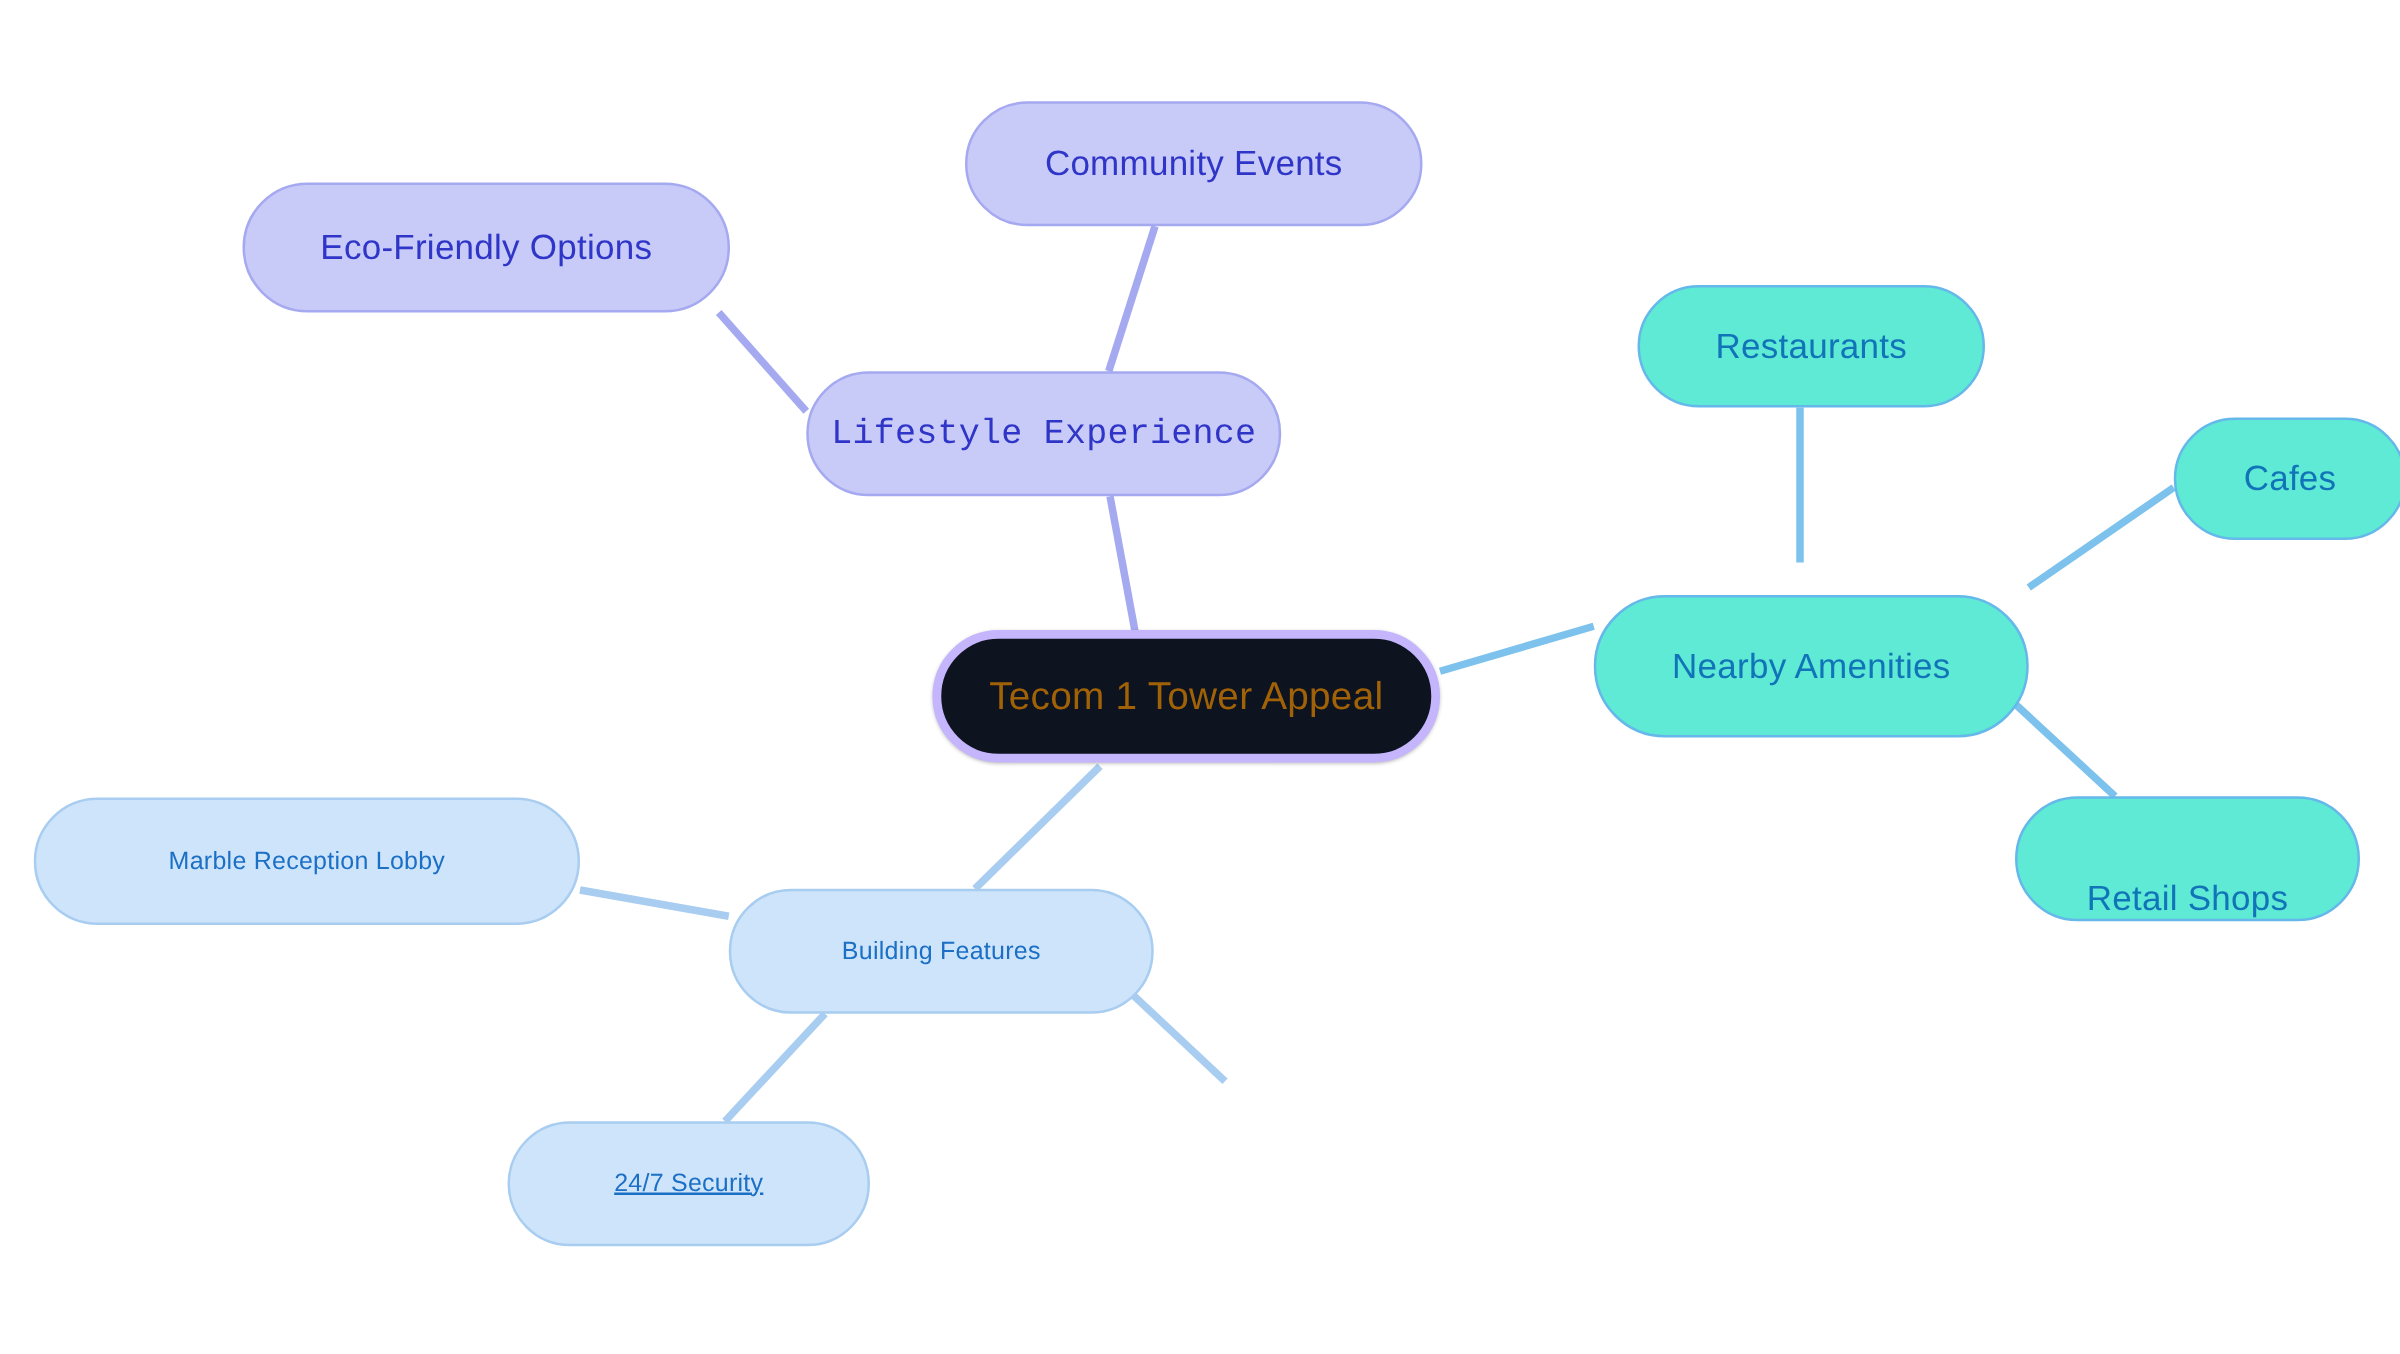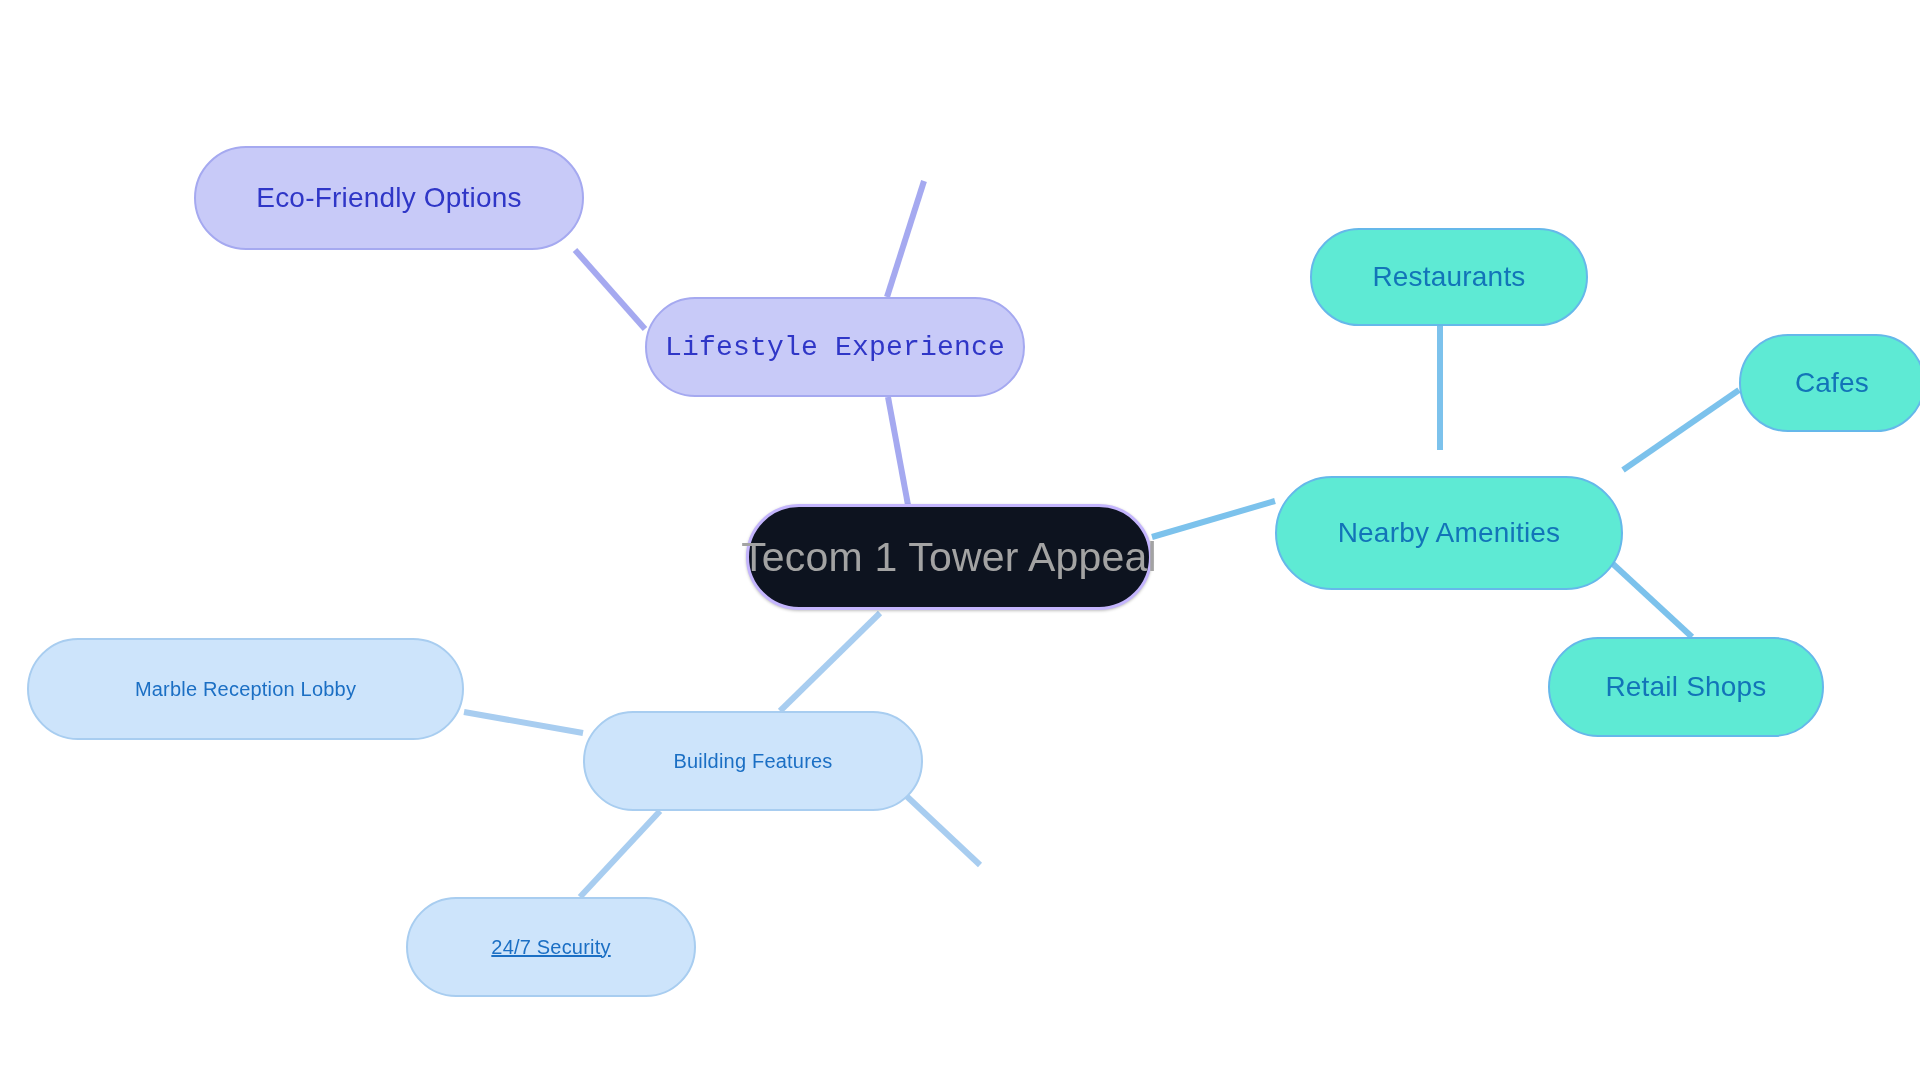--- a/index.html
+++ b/index.html
@@ -33,23 +33,23 @@
     align-items: center;
     justify-content: center;
     box-sizing: border-box;
     border-radius: 999px;
     text-align: center;
     white-space: nowrap;
     letter-spacing: 0.2px;
   }
   .node-root {
     background: #0d131f;
-    color: #a3a3a3;
-    border: 3px solid #c4b5fd;
-    font-size: 41px;
+    color: #a16207;
+    border: 7px solid #c4b5fd;
+    font-size: 31px;
     box-shadow: 0 1px 3px rgba(0,0,0,0.25);
   }
   .node-purple {
     background: #c8caf8;
     border: 2px solid #a5a9f0;
     color: #2f36c7;
     font-size: 28px;
   }
   .node-blue-strong {
     background: #5eead4;
@@ -88,34 +88,37 @@
   </div>
 
   <div class="node node-purple" style="left: 645px; top: 297px; width: 380px; height: 100px; font-family: Liberation Mono, monospace;">
     <span>Lifestyle Experience</span>
   </div>
 
   <div class="node node-purple" style="left: 194px; top: 146px; width: 390px; height: 104px;">
     <span>Eco-Friendly Options</span>
   </div>
 
+  <div class="node node-purple" style="left: 772px; top: 81px; width: 366px; height: 100px;">
+    <span>Community Events</span>
+  </div>
 
   <div class="node node-blue-strong" style="left: 1275px; top: 476px; width: 348px; height: 114px;">
     <span>Nearby Amenities</span>
   </div>
 
   <div class="node node-blue-strong" style="left: 1310px; top: 228px; width: 278px; height: 98px;">
     <span>Restaurants</span>
   </div>
 
   <div class="node node-blue-strong" style="left: 1739px; top: 334px; width: 186px; height: 98px;">
     <span>Cafes</span>
   </div>
 
-  <div class="node node-blue-strong" style="left: 1548px; top: 637px; width: 276px; height: 100px;">
+  <div class="node node-blue-strong" style="left: 1612px; top: 637px; width: 276px; height: 100px; align-items: flex-end;">
     <span>Retail Shops</span>
   </div>
 
   <div class="node node-blue-light" style="left: 583px; top: 711px; width: 340px; height: 100px;">
     <span>Building Features</span>
   </div>
 
   <div class="node node-blue-light" style="left: 27px; top: 638px; width: 437px; height: 102px;">
     <span>Marble Reception Lobby</span>
   </div>

